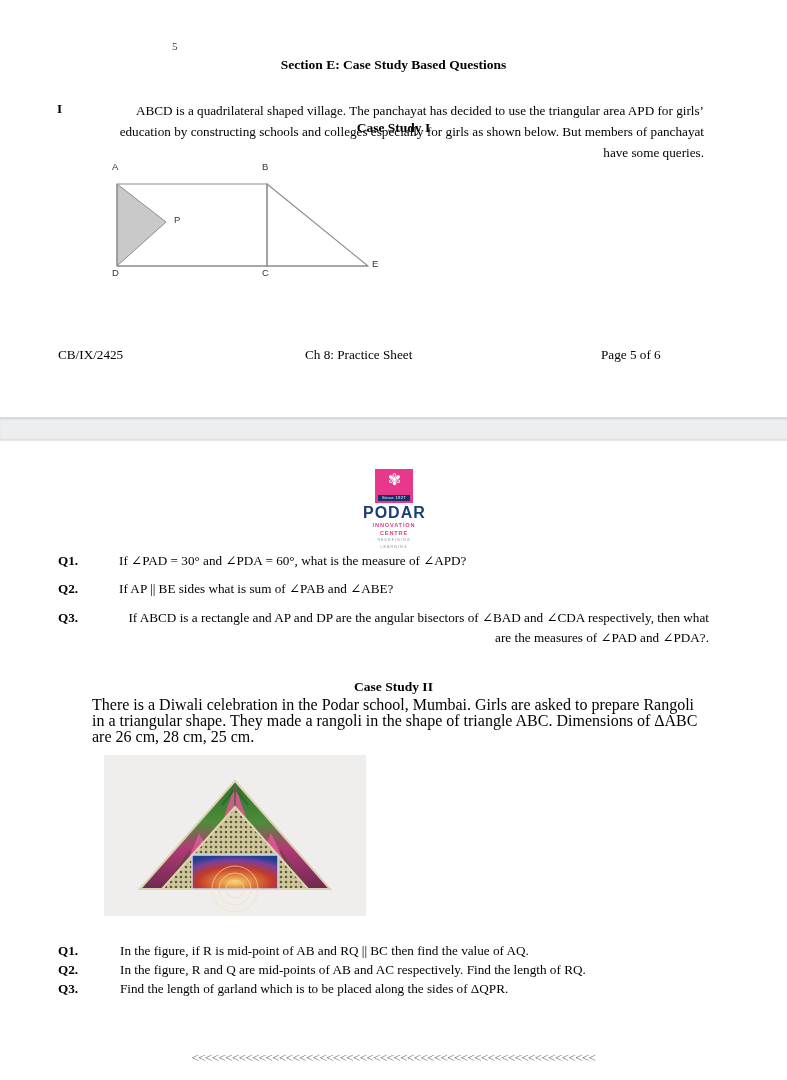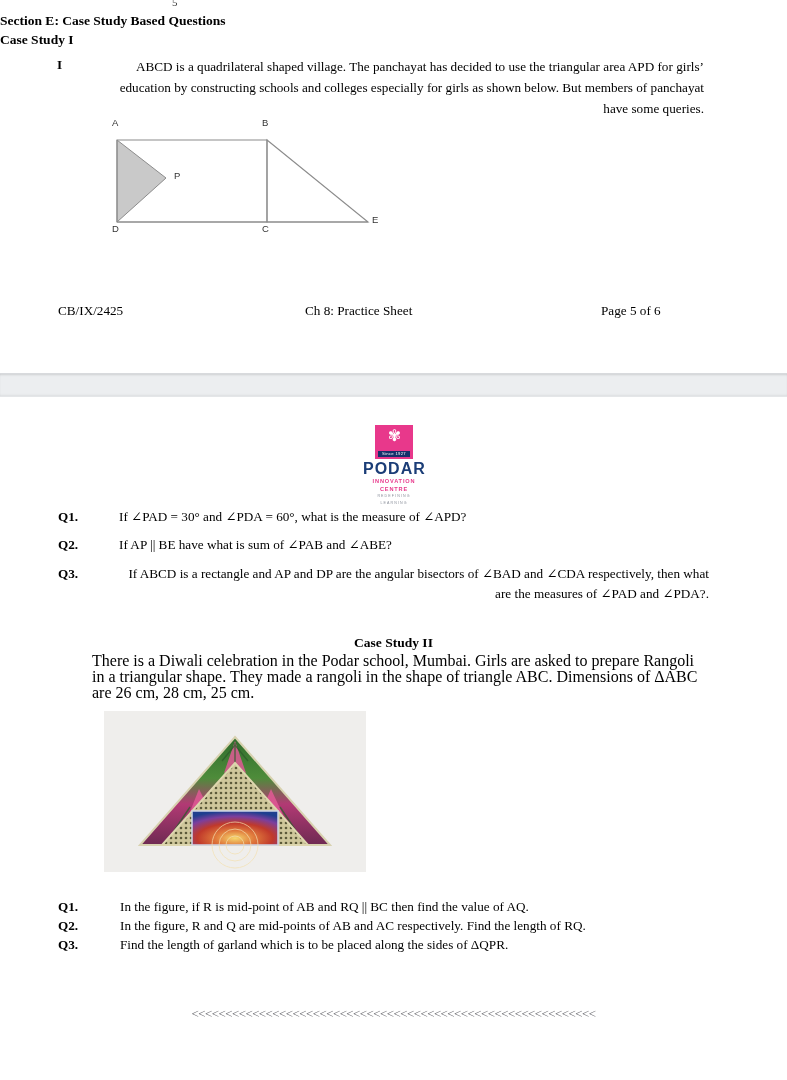--- a/index.html
+++ b/index.html
@@ -27,24 +27,25 @@
   .page-bottom { height: 683px; }
 
   
   .page-marker {
     position: absolute;
     left: 172px; top: -4px;
     font-size: 11px;
     color: #3a3a3a;
   }
   .center-title {
-    text-align: left;
+    text-align: center;
     font-weight: bold;
     font-size: 13.5px;
     line-height: 19px;
+    margin-top: 44px;
   }
   .sec-title { padding-top: 11px; }
 
   .body-block {
     position: absolute;
     left: 104px;
     width: 600px;
     font-size: 13.2px;
     line-height: 21px;
     text-align: right;
@@ -220,21 +221,21 @@
     <div class="logo-sub">INNOVATION CENTRE</div>
     <div class="logo-tag">REDEFINING LEARNING</div>
   </div>
 
   <div class="qrow" style="left:58px; top:110px; width:680px;">
     <span class="qlabel">Q1.</span>
     <span class="qtext">If ∠PAD = 30° and ∠PDA = 60°, what is the measure of ∠APD?</span>
   </div>
   <div class="qrow" style="left:58px; top:138px; width:680px;">
     <span class="qlabel">Q2.</span>
-    <span class="qtext">If AP || BE have what is sum of ∠PAB and ∠ABE?</span>
+    <span class="qtext">If AP || BE sides what is sum of ∠PAB and ∠ABE?</span>
   </div>
   <div class="qrow" style="left:58px; top:167px; width:680px;">
     <span class="qlabel">Q3.</span>
     <span class="qtext narrow">If ABCD is a rectangle and AP and DP are the angular bisectors of ∠BAD and ∠CDA respectively, then what are the measures of ∠PAD and ∠PDA?.</span>
   </div>
 
   <div class="cs2-title" style="top:238px;">Case Study II</div>
   <div class="cs2-para" style="top:256px;">There is a Diwali celebration in the Podar school, Mumbai. Girls are asked to prepare Rangoli in a triangular shape. They made a rangoli in the shape of triangle ABC. Dimensions of ΔABC are 26 cm, 28 cm, 25 cm.</div>
 
   <div class="rangoli" style="top:314px;">

